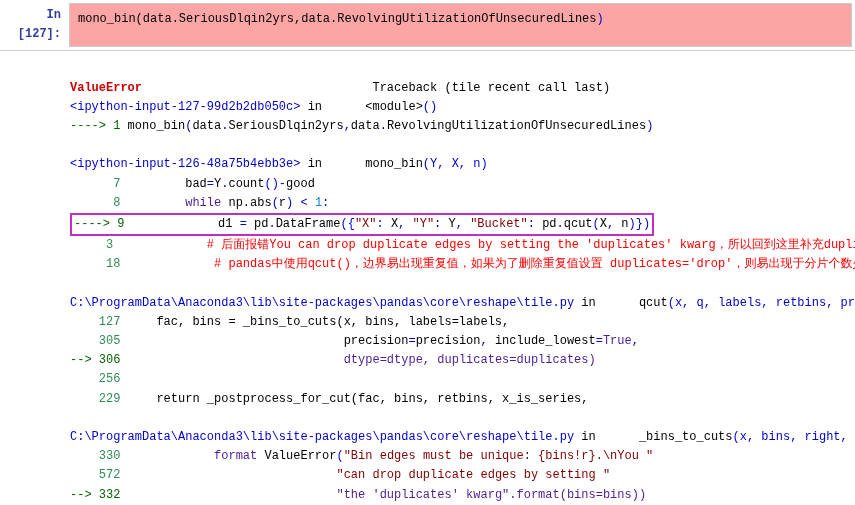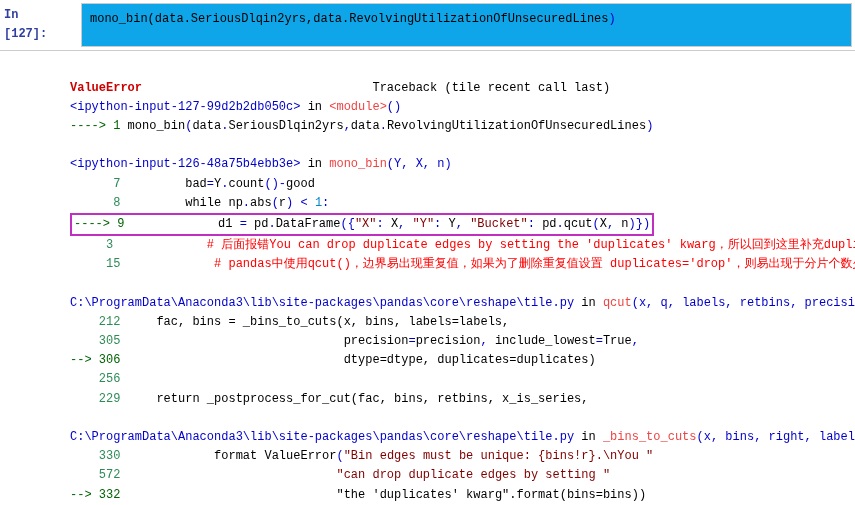--- a/index.html
+++ b/index.html
@@ -10,40 +10,40 @@
     line-height: 1.6;
     background: #fff;
     color: #000;
     width: 855px;
     position: relative;
   }
   .cell { display: flex; border-bottom: 1px solid #ccc; }
   .prompt-area {
     width: 65px; min-width: 65px;
     padding: 6px 4px;
-    text-align: left;
+    text-align: right;
     color: #303F9F;
     font-weight: bold;
   }
   .input-area {
     flex: 1;
     padding: 6px 8px;
     border: 1px solid #ccc;
-    background: #0ea5e9;
-    margin: 3px 3px 3px 16px;
+    background: #fca5a5;
+    margin: 3px 3px 3px 4px;
   }
   .output-block {
     padding: 8px 8px 8px 70px;
     font-family: Consolas, "Courier New", monospace;
     white-space: pre;
   }
   .tok-name { color: #000; }
   .tok-blue { color: #0000CC; }
-  .tok-cyan { color: #ef4444; }
-  .tok-green { color: #000000; }
+  .tok-cyan { color: #000000; margin-left: 36px; }
+  .tok-green { color: #4c1d95; }
   .tok-redbold { color: #D00000; font-weight: bold; }
   .tok-maroon { color: #800000; }
   .tok-greenln { color: #2E8B57; }
   .tok-teal { color: #0088cc; }
   .arrow-green { color: #006400; }
   .comment-red { color: #FF0000; }
   .marker-box {
     border: 2px solid #c030c0;
     padding: 0 2px;
     display: inline-block;
@@ -62,24 +62,24 @@
 <div class="output-block">
 <span class="tok-redbold">ValueError</span><span>                                </span><span>Traceback (tile recent call last)</span>
 <span class="tok-blue">&lt;ipython-input-127-99d2b2db050c&gt;</span><span> in </span><span class="tok-cyan">&lt;module&gt;</span><span class="tok-blue">()</span>
 <span class="arrow-green">----&gt; 1 </span><span><span>mono_bin</span><span class="tok-blue">(</span><span>data</span><span class="tok-blue">.</span><span>SeriousDlqin2yrs</span><span class="tok-blue">,</span><span>data</span><span class="tok-blue">.</span><span>RevolvingUtilizationOfUnsecuredLines</span><span class="tok-blue">)</span></span>
 
 <span class="tok-blue">&lt;ipython-input-126-48a75b4ebb3e&gt;</span><span> in </span><span class="tok-cyan">mono_bin</span><span class="tok-blue">(Y, X, n)</span>
 <span class="tok-greenln">      7 </span><span>        bad<span class="tok-blue">=</span>Y<span class="tok-blue">.</span>count<span class="tok-blue">()</span><span class="tok-blue">-</span>good</span>
 <span class="tok-greenln">      8 </span><span>        <span class="tok-green">while</span> np<span class="tok-blue">.</span>abs<span class="tok-blue">(</span>r<span class="tok-blue">)</span> <span class="tok-blue">&lt;</span> <span class="tok-teal">1</span><span class="tok-blue">:</span></span>
 <span class="marker-box"><span class="arrow-green">----&gt; 9 </span><span>            d1 <span class="tok-blue">=</span> pd<span class="tok-blue">.</span>DataFrame<span class="tok-blue">({</span><span class="tok-maroon">"X"</span><span class="tok-blue">:</span> X<span class="tok-blue">,</span> <span class="tok-maroon">"Y"</span><span class="tok-blue">:</span> Y<span class="tok-blue">,</span> <span class="tok-maroon">"Bucket"</span><span class="tok-blue">:</span> pd<span class="tok-blue">.</span>qcut<span class="tok-blue">(</span>X<span class="tok-blue">,</span> n<span class="tok-blue">)})</span></span></span>
 <span class="tok-greenln">     3 </span><span class="comment-red">            # 后面报错You can drop duplicate edges by setting the 'duplicates' kwarg，所以回到这里补充duplicates参数</span>
-<span class="tok-greenln">     15 </span><span class="comment-red">            # pandas中使用qcut()，边界易出现重复值，如果为了删除重复值设置 duplicates='drop'，则易出现于分片个数少于指定个数的问题</span>
+<span class="tok-greenln">     18 </span><span class="comment-red">            # pandas中使用qcut()，边界易出现重复值，如果为了删除重复值设置 duplicates='drop'，则易出现于分片个数少于指定个数的问题</span>
 
 <span class="tok-blue">C:\ProgramData\Anaconda3\lib\site-packages\pandas\core\reshape\tile.py</span><span> in </span><span class="tok-cyan">qcut</span><span class="tok-blue">(x, q, labels, retbins, precision, duplicates)</span>
-<span class="tok-greenln">    212 </span><span>    fac, bins = _bins_to_cuts(x, bins, labels=labels,</span>
+<span class="tok-greenln">    127 </span><span>    fac, bins = _bins_to_cuts(x, bins, labels=labels,</span>
 <span class="tok-greenln">    305 </span><span>                              precision<span class="tok-blue">=</span>precision<span class="tok-blue">,</span> include_lowest<span class="tok-blue">=</span><span class="tok-green">True</span><span class="tok-blue">,</span></span>
 <span class="arrow-green">--&gt; 306 </span><span>                              <span class="tok-green">dtype=dtype, duplicates=duplicates)</span></span>
 <span class="tok-greenln">    256 </span><span></span>
 <span class="tok-greenln">    229 </span><span>    return _postprocess_for_cut(fac, bins, retbins, x_is_series,</span>
 
 <span class="tok-blue">C:\ProgramData\Anaconda3\lib\site-packages\pandas\core\reshape\tile.py</span><span> in </span><span class="tok-cyan">_bins_to_cuts</span><span class="tok-blue">(x, bins, right, labels, precision, include_lowest, dtype, duplicates)</span>
 <span class="tok-greenln">    330 </span><span>            <span class="tok-green">format</span> ValueError<span class="tok-blue">(</span><span class="tok-maroon">"Bin edges must be unique: {bins!r}.\nYou "</span></span>
 <span class="tok-greenln">    572 </span><span>                             <span class="tok-maroon">"can drop duplicate edges by setting "</span></span>
 <span class="arrow-green">--&gt; 332 </span><span>                             <span class="tok-green">"the 'duplicates' kwarg".format(bins=bins))</span></span>
 

